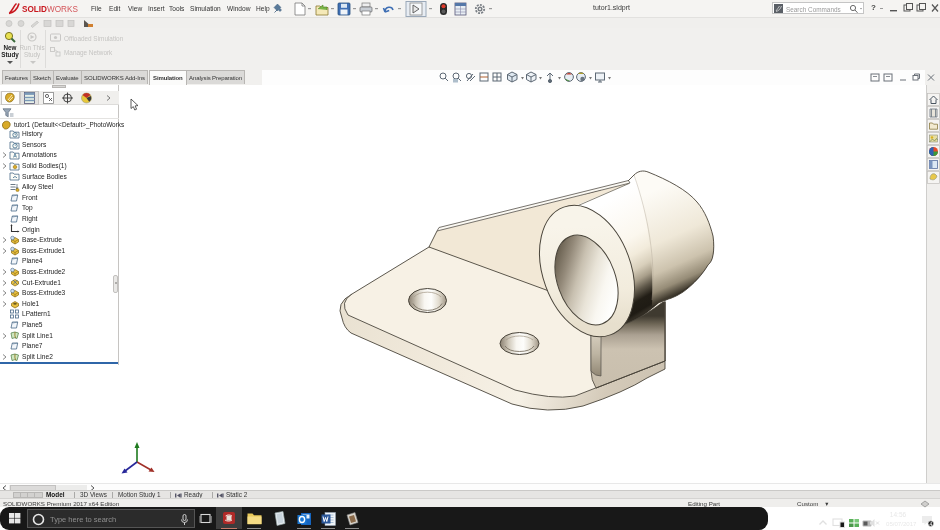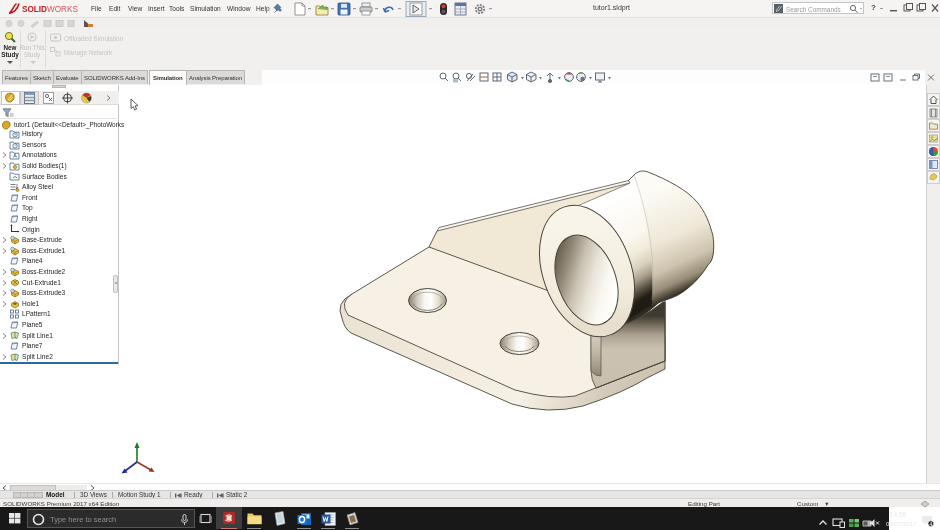--- a/index.html
+++ b/index.html
@@ -658,21 +658,21 @@
 
   <div class="abs" style="left:0;top:498px;width:940px;height:9px;background:#efeeec;border-top:1px solid #d5d4d2;font-size:6.2px;color:#3a3a3a;">
     <span class="abs txt" style="left:3px;top:1px;">SOLIDWORKS Premium 2017 x64 Edition</span>
     <span class="abs txt" style="left:688px;top:1px;">Editing Part</span>
     <span class="abs txt" style="left:797px;top:1px;">Custom&nbsp;&nbsp;&nbsp;&nbsp;▾</span>
     <svg class="abs" style="left:920px;top:0.5px" width="10" height="8" viewBox="0 0 10 8">
         <path d="M1 4 L5 1 L9 4 L5 7 Z" fill="#cfcecc" stroke="#8a8988" stroke-width="0.7"></path>
       </svg>
   </div>
 
-  <div class="abs" style="left:0;top:507px;width:889px;height:23px;background:#181818;">
+  <div class="abs" style="left:0;top:507px;width:768px;height:23px;background:#181818;border-radius:9px;">
 
     <svg class="abs" style="left:9px;top:6px" width="12" height="11" viewBox="0 0 12 11">
         <g fill="#e8e8e8">
           <rect x="0" y="0" width="5.4" height="4.9"></rect>
           <rect x="6" y="0" width="5.4" height="4.9"></rect>
           <rect x="0" y="5.5" width="5.4" height="4.9"></rect>
           <rect x="6" y="5.5" width="5.4" height="4.9"></rect>
         </g>
       </svg>
 

